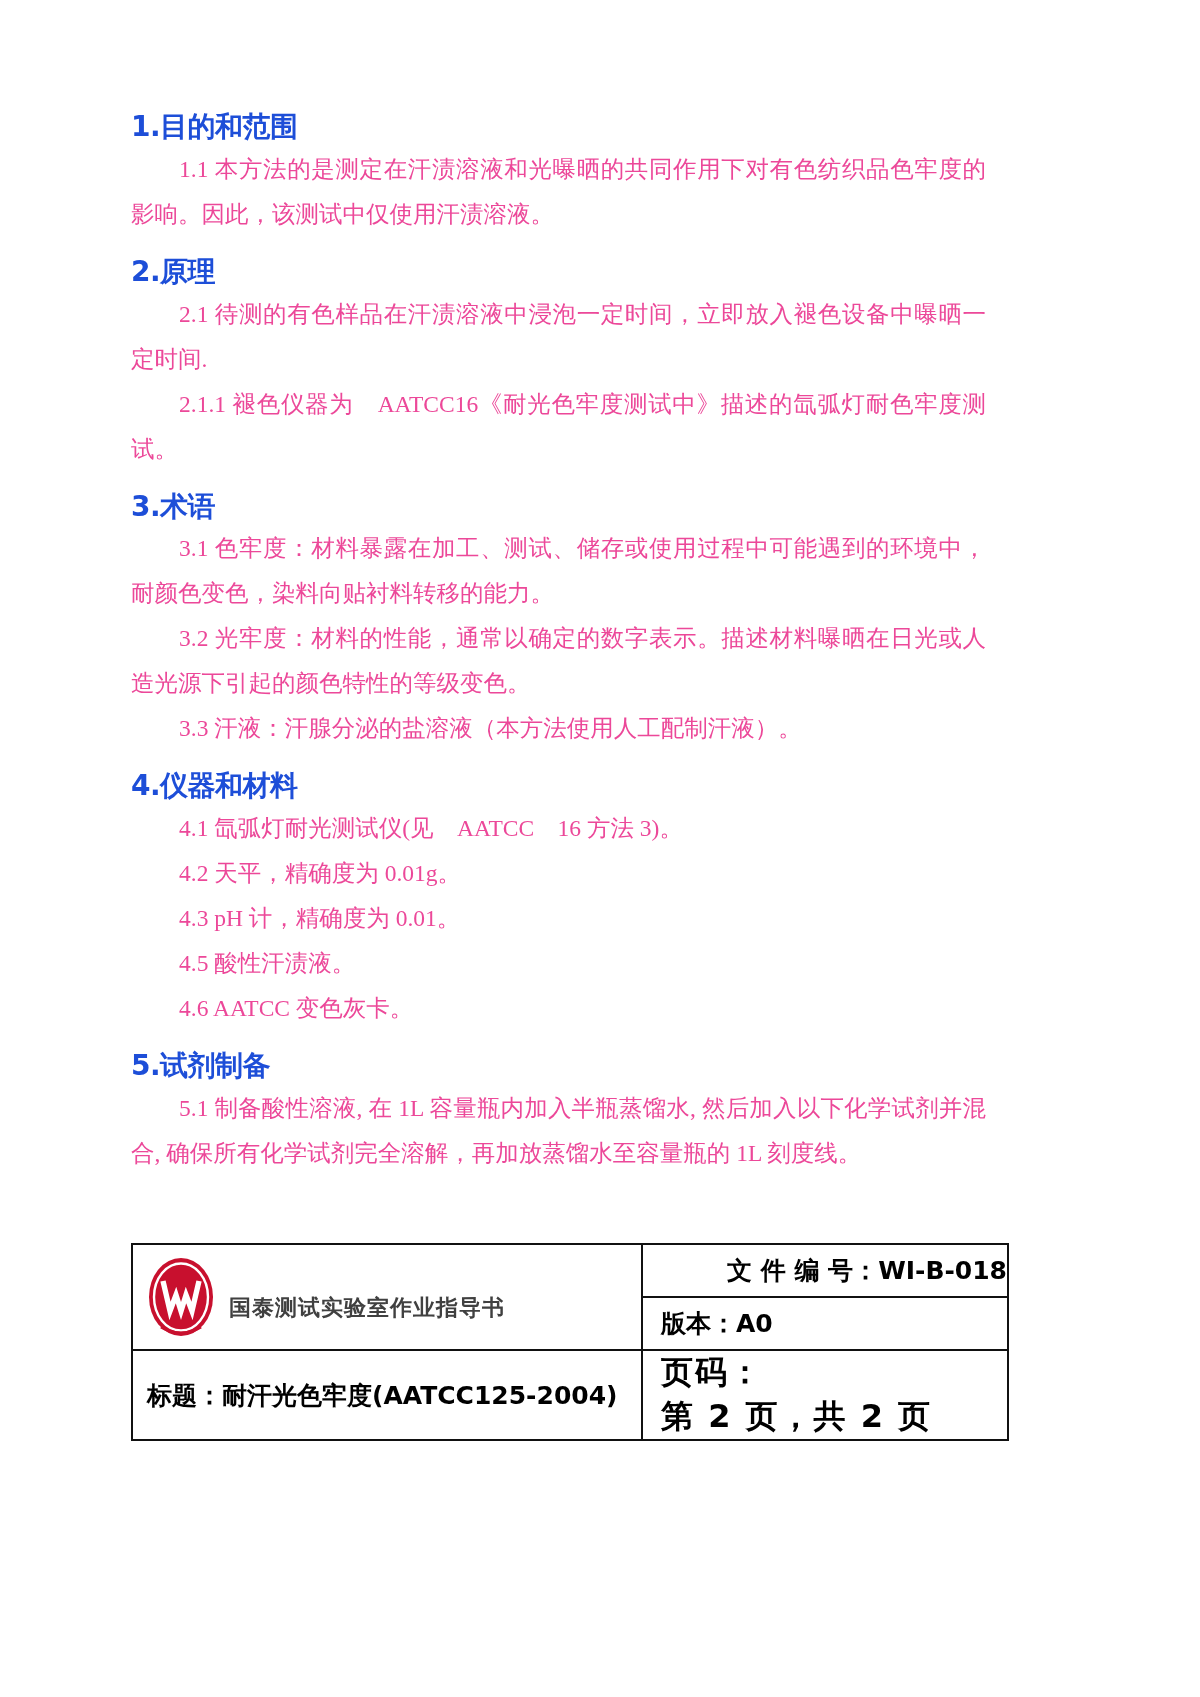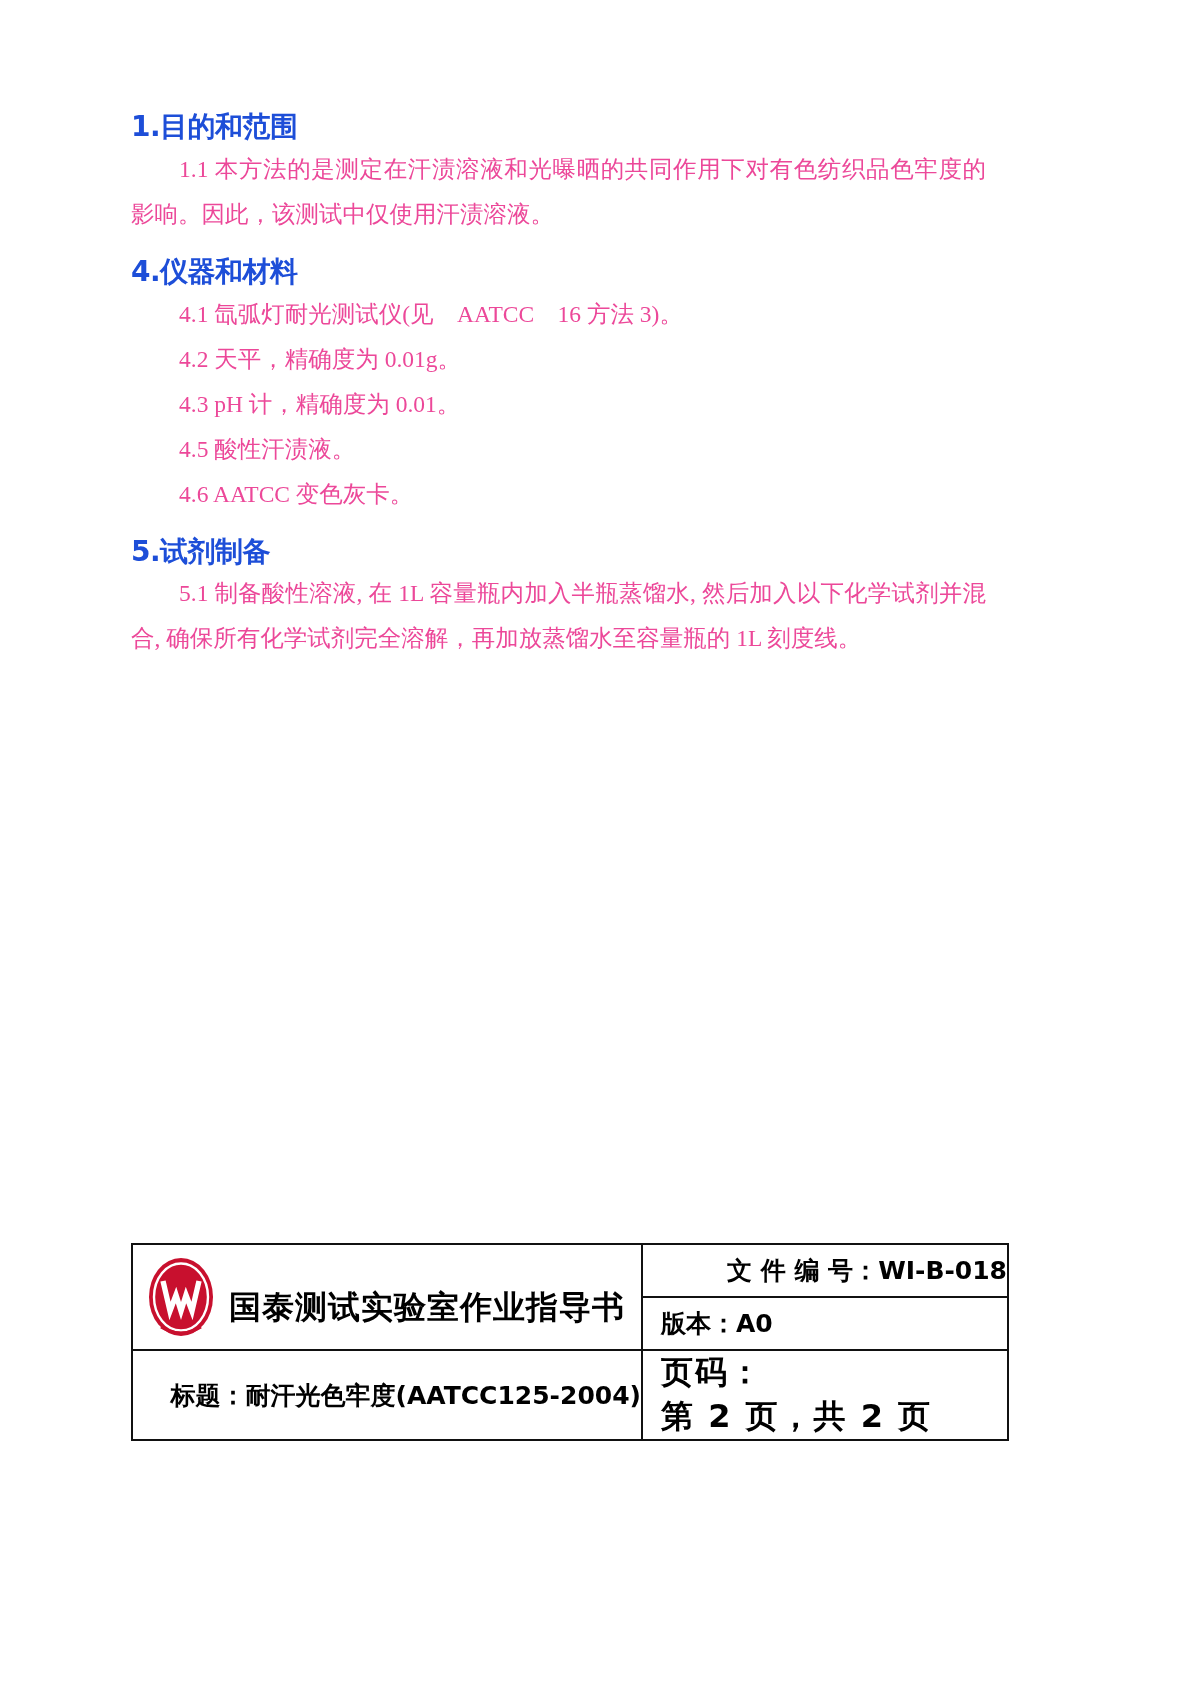--- a/index.html
+++ b/index.html
@@ -79,25 +79,25 @@
   }
   .logo {
     width: 76px;
     height: 84px;
     flex: 0 0 76px;
     position: relative;
   }
   .company-name {
     font-family: "DejaVu Sans", "Liberation Sans", sans-serif;
     font-weight: bold;
-    font-size: 32px;
+    font-size: 22px;
     letter-spacing: 1px;
     margin-left: 10px;
     white-space: nowrap;
-    color: #000000;
+    color: #404040;
     margin-top: 21px;
   }
   .cell-docno {
     height: 51px;
     padding-left: 18px !important;
     text-align: right;
   }
   .docno-text {
     font-family: "DejaVu Sans", "Liberation Sans", sans-serif;
     font-weight: bold;
@@ -110,21 +110,20 @@
   }
   .version-text {
     font-family: "DejaVu Sans", "Liberation Sans", sans-serif;
     font-weight: bold;
     font-size: 25px;
     white-space: nowrap;
   }
   .cell-title {
     height: 62px;
     padding-left: 14px !important;
-    text-align: right;
   }
   .title-text {
     font-family: "DejaVu Sans", "Liberation Sans", sans-serif;
     font-weight: bold;
     font-size: 25px;
     white-space: nowrap;
   }
   .cell-page {
     height: 62px;
     padding-left: 18px !important;
@@ -142,21 +141,32 @@
 
 <div class="page">
 
   <div class="content">
 
     <div class="block">
       <h2 class="section">1.目的和范围</h2>
       <p class="para indent item">1.1 本方法的是测定在汗渍溶液和光曝晒的共同作用下对有色纺织品色牢度的影响。因此，该测试中仅使用汗渍溶液。</p>
     </div>
 
-
+    <div class="block sec-gap-top">
+      <h2 class="section">2.原理</h2>
+      <p class="para indent item">2.1 待测的有色样品在汗渍溶液中浸泡一定时间，立即放入褪色设备中曝晒一定时间.</p>
+      <p class="para indent item">2.1.1 褪色仪器为　AATCC16《耐光色牢度测试中》描述的氙弧灯耐色牢度测试。</p>
+    </div>
+
+    <div class="block sec-gap-top">
+      <h2 class="section">3.术语</h2>
+      <p class="para indent item">3.1 色牢度：材料暴露在加工、测试、储存或使用过程中可能遇到的环境中，耐颜色变色，染料向贴衬料转移的能力。</p>
+      <p class="para indent item">3.2 光牢度：材料的性能，通常以确定的数字表示。描述材料曝晒在日光或人造光源下引起的颜色特性的等级变色。</p>
+      <p class="para indent item">3.3 汗液：汗腺分泌的盐溶液（本方法使用人工配制汗液）。</p>
+    </div>
 
     <div class="block sec-gap-top">
       <h2 class="section">4.仪器和材料</h2>
       <p class="para indent item">4.1 氙弧灯耐光测试仪(见　AATCC　16 方法 3)。</p>
       <p class="para indent item">4.2 天平，精确度为 0.01g。</p>
       <p class="para indent item">4.3 pH 计，精确度为 0.01。</p>
       <p class="para indent item">4.5 酸性汗渍液。</p>
       <p class="para indent item">4.6 AATCC 变色灰卡。</p>
     </div>
 

